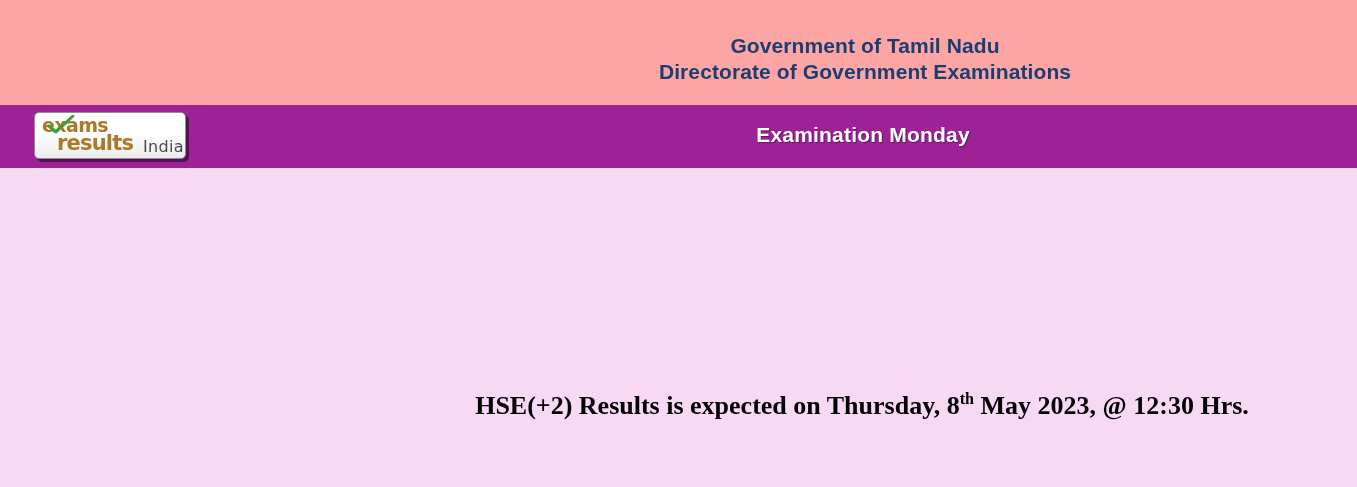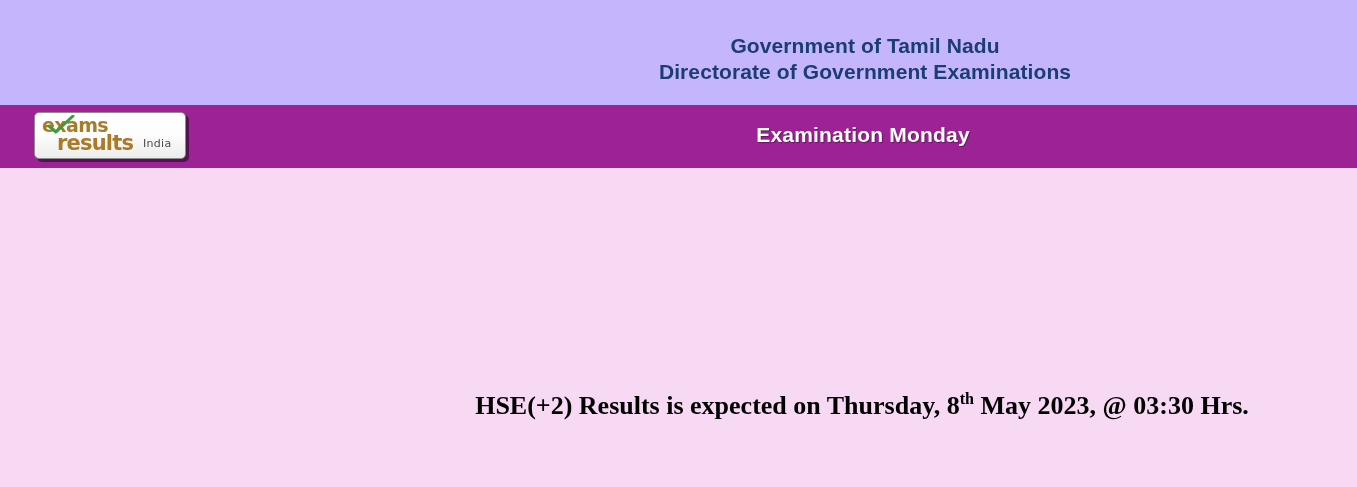--- a/index.html
+++ b/index.html
@@ -16,21 +16,21 @@
     position: relative;
   }
 
   
   .gov-header {
     position: absolute;
     left: 0;
     top: 0;
     width: 1357px;
     height: 105px;
-    background: #c4b5fd;
+    background: #fca5a5;
   }
   .gov-header-inner {
     position: absolute;
     left: 0;
     top: 33px;
     width: 1730px;   
     text-align: center;
   }
   .gov-line {
     display: block;
@@ -88,21 +88,21 @@
   }
   .logo-word-results {
     left: 22px;
     top: 18px;
     font-size: 21px;
     letter-spacing: -0.8px;
   }
   .logo-word-india {
     left: 108px;
     top: 24px;
-    font-size: 11px;
+    font-size: 16px;
     font-weight: normal;
     color: #4a4a4a;
     letter-spacing: 0.3px;
   }
   .logo-check {
     position: absolute;
     left: 12px;
     top: 2px;
     width: 28px;
     height: 20px;
@@ -180,15 +180,15 @@
     </div>
   </div>
 
   <div class="bar-title-wrap">
     <span class="bar-title">Examination Monday</span>
   </div>
 </div>
 
 <div class="content-area">
   <div class="announcement-wrap">
-    <span class="announcement"><span>HSE(+2) Results is expected on Thursday, 8</span><sup>th</sup><span> May 2023, @ 03:30 Hrs.</span></span>
+    <span class="announcement"><span>HSE(+2) Results is expected on Thursday, 8</span><sup>th</sup><span> May 2023, @ 12:30 Hrs.</span></span>
   </div>
 </div>
 
 </body></html>

